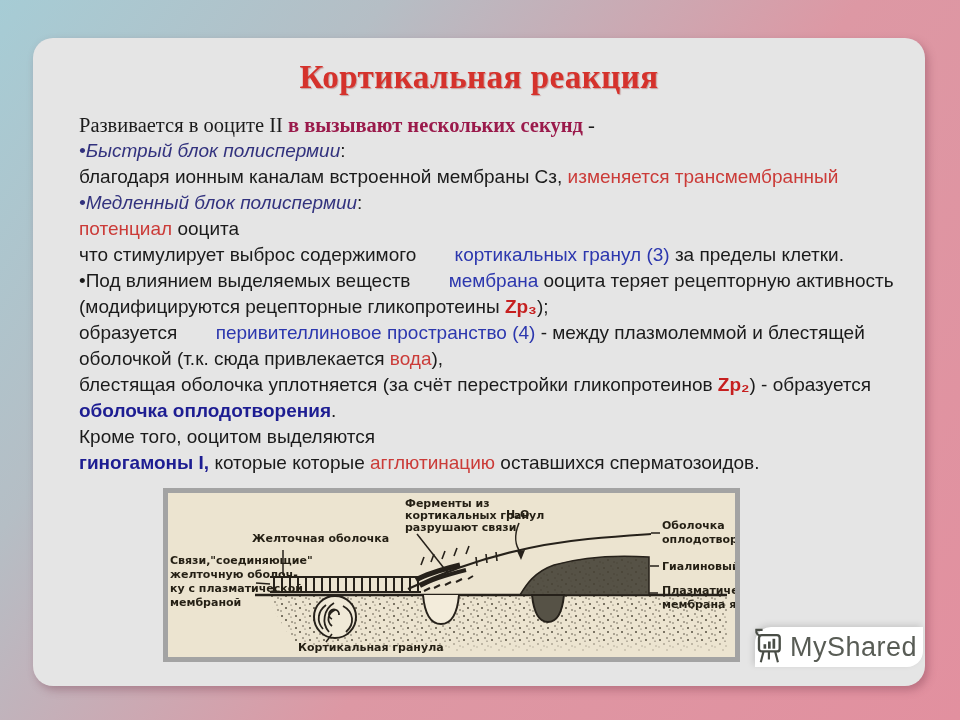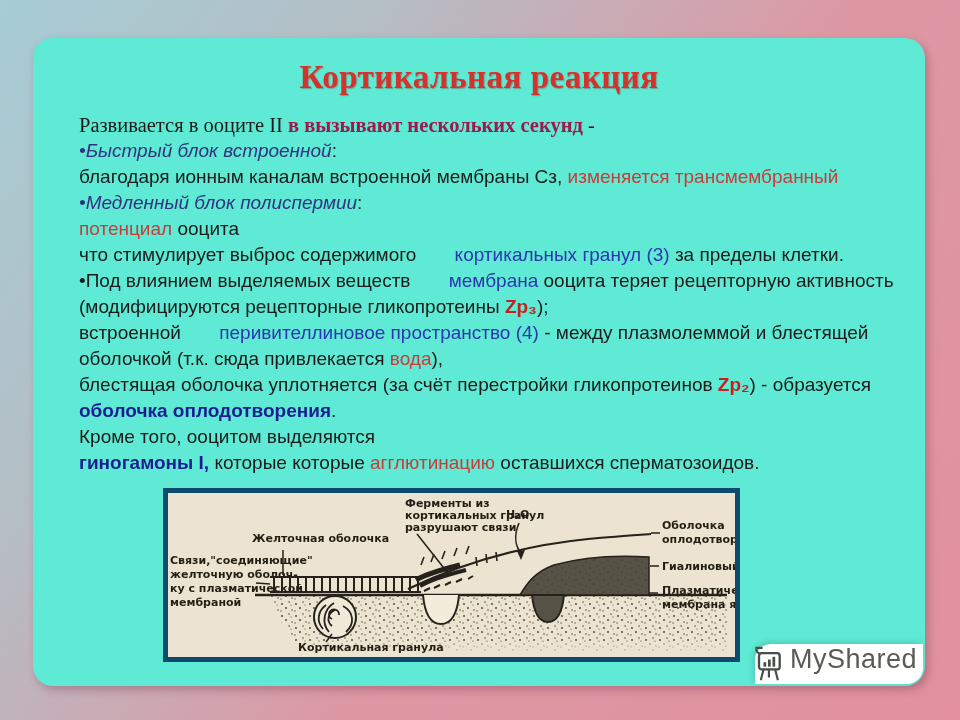--- a/index.html
+++ b/index.html
@@ -3,21 +3,21 @@
 <meta charset="utf-8">
 <style>
   html,body{margin:0;padding:0;}
   body{
     width:960px;height:720px;overflow:hidden;position:relative;
     background:linear-gradient(126deg,#a6ccd5 0%,#b5bec5 26%,#dd98a4 58%,#e2909f 100%);
     font-family:"Liberation Sans",sans-serif;
   }
   .panel{
     position:absolute;left:33px;top:38px;width:892px;height:648px;
-    background:#5eead4;border-radius:20px;
+    background:#e5e5e5;border-radius:20px;
     box-shadow:3px 4px 9px rgba(110,50,70,.35);
   }
   .title{
     position:absolute;top:21px;left:0;width:100%;text-align:center;
     font-family:"Liberation Serif",serif;font-weight:bold;font-size:33px;
     color:#d5322c;text-shadow:1px 1px 1px rgba(140,30,30,.35);
     letter-spacing:.5px;
   }
   .body-text{
     position:absolute;left:46px;top:74px;width:820px;
@@ -27,55 +27,55 @@
   .line.serif{font-family:"Liberation Serif",serif;font-size:20.5px;}
   .blk{color:#1b1b1b;text-align:right;}
   .maroon{color:#9a1a4b;font-weight:bold;}
   .nitalic{color:#32327e;font-style:italic;}
   .red{color:#cb3b38;}
   .redb{color:#c61f1f;font-weight:bold;margin-top:36px;}
   .blue{color:#2c37ae;padding-left:33px;}
   .navyb{color:#1d1d92;font-weight:bold;}
   .diagram{
     position:absolute;left:130px;top:450px;width:577px;height:174px;
-    background:#ece4d0;border:5px solid #0c4a6e;box-sizing:border-box;
+    background:#ece4d0;border:5px solid #a3a3a3;box-sizing:border-box;
   }
   .diagram svg{display:block;}
   .dg-label{font-family:"DejaVu Sans",sans-serif;font-size:11px;font-weight:bold;fill:#241f14;}
   .dg-stroke{stroke:#26211a;fill:none;}
   .watermark{
-    position:absolute;right:2px;bottom:2px;width:168px;height:40px;
+    position:absolute;right:2px;bottom:19px;width:168px;height:40px;
     background:#ffffff;border-radius:16px 0 16px 0;
     box-shadow:-2px -2px 6px rgba(0,0,0,.13);
-    display:flex;align-items:flex-start;justify-content:flex-end;
+    display:flex;align-items:center;justify-content:flex-end;
     padding-right:6px;box-sizing:border-box;text-decoration:none;padding-left:12px;
   }
   .wm-text{
     font-size:27px;color:#585c55;letter-spacing:.5px;
     font-family:"Liberation Sans",sans-serif;
   }
   .wm-icon{margin-right:5px;margin-top:2px;}
 </style>
 </head>
 <body>
 
 <div class="panel">
 
   <div class="title">Кортикальная реакция</div>
 
   <div class="body-text">
       <div class="line serif"><span class="blk">Развивается в ооците II </span><span class="maroon">в вызывают нескольких секунд</span><span class="blk"> -</span></div>
-      <div class="line"><span class="nitalic">•Быстрый блок встроенной</span><span class="blk">:</span></div>
+      <div class="line"><span class="nitalic">•Быстрый блок полиспермии</span><span class="blk">:</span></div>
       <div class="line"><span class="blk">благодаря ионным каналам встроенной мембраны Сз, </span><span class="red">изменяется трансмембранный</span></div>
       <div class="line"><span class="nitalic">•Медленный блок полиспермии</span><span class="blk">:</span></div>
       <div class="line"><span class="red">потенциал</span><span class="blk"> ооцита</span></div>
       <div class="line"><span class="blk">что стимулирует выброс содержимого </span><span class="blue">кортикальных гранул (3)</span><span class="blk"> за пределы клетки.</span></div>
       <div class="line"><span class="blk">•Под влиянием выделяемых веществ </span><span class="blue">мембрана</span><span class="blk"> ооцита теряет рецепторную активность</span></div>
       <div class="line"><span class="blk">(модифицируются рецепторные гликопротеины </span><span class="redb">Zp₃</span><span class="blk">);</span></div>
-      <div class="line"><span class="blk">встроенной </span><span class="blue">перивителлиновое пространство (4)</span><span class="blk"> - между плазмолеммой и блестящей</span></div>
+      <div class="line"><span class="blk">образуется </span><span class="blue">перивителлиновое пространство (4)</span><span class="blk"> - между плазмолеммой и блестящей</span></div>
       <div class="line"><span class="blk">оболочкой (т.к. сюда привлекается </span><span class="red">вода</span><span class="blk">),</span></div>
       <div class="line"><span class="blk">блестящая оболочка уплотняется (за счёт перестройки гликопротеинов </span><span class="redb">Zp₂</span><span class="blk">) - образуется</span></div>
       <div class="line"><span class="navyb">оболочка оплодотворения</span><span class="blk">.</span></div>
       <div class="line"><span class="blk">Кроме того, ооцитом выделяются</span></div>
       <div class="line"><span class="navyb">гиногамоны I,</span><span class="blk"> которые которые </span><span class="red">агглютинацию</span><span class="blk"> оставшихся сперматозоидов.</span></div>
     </div>
 
   <div class="diagram">
     <svg viewBox="0 0 567 164" width="567" height="164">
       <defs>

